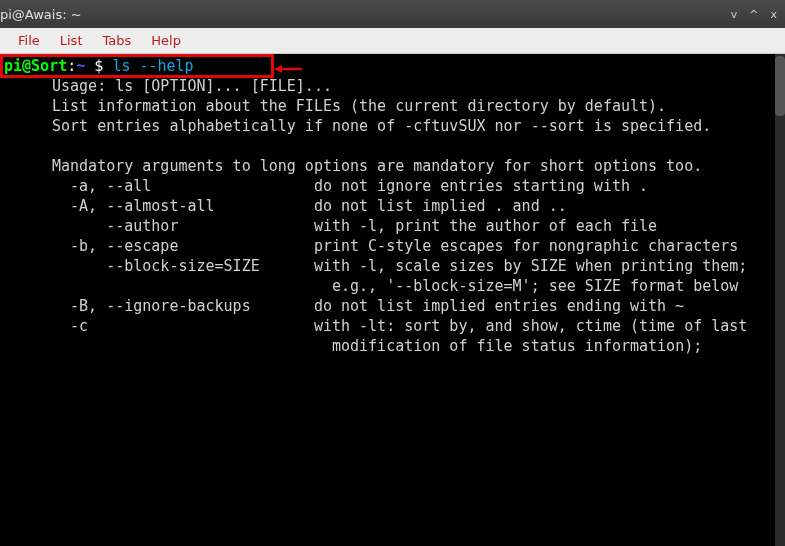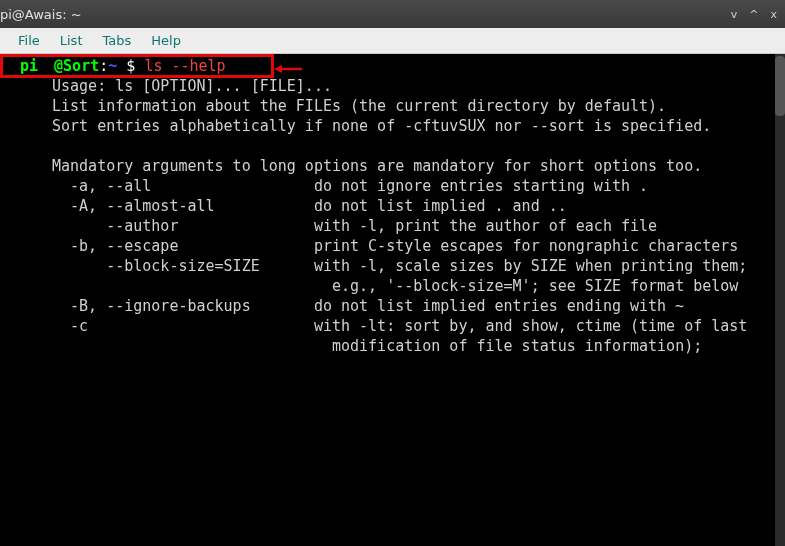--- a/index.html
+++ b/index.html
@@ -37,21 +37,21 @@
     }
     .menubar {
       height: 26px;
       background: #ededed;
       border-bottom: 1px solid #ccc;
       display: flex;
       align-items: center;
       padding: 0 8px;
       font-family: "DejaVu Sans", sans-serif;
       font-size: 13px;
-      color: #0f766e;
+      color: #b91c1c;
     }
     .menubar .menu-item {
       padding: 3px 10px;
       cursor: pointer;
     }
     .terminal {
       background: #000;
       color: #fff;
       font-size: 15px;
       line-height: 20px;
@@ -78,26 +78,26 @@
     }
     .red-arrow {
       position: absolute;
       left: 274px;
       top: 63px;
       width: 28px;
       height: 12px;
       z-index: 10;
       pointer-events: none;
     }
-    .user { color: #00ff00; font-weight: bold; margin-left: 16px; }
+    .user { color: #00ff00; font-weight: bold; }
     .host { color: #00ff00; font-weight: bold; }
     .colon { color: #fff; }
     .path { color: #5454ff; font-weight: bold; }
     .dollar { color: #fff; }
-    .cmd { color: #ef4444; }
+    .cmd { color: #0ea5e9; }
     .output { color: #d0d0d0; margin-left: 48px; }
     .scrollbar {
       position: absolute;
       right: 0;
       top: 54px;
       width: 10px;
       height: calc(100% - 54px);
       background: #2a2a2a;
     }
     .scrollbar-thumb {

